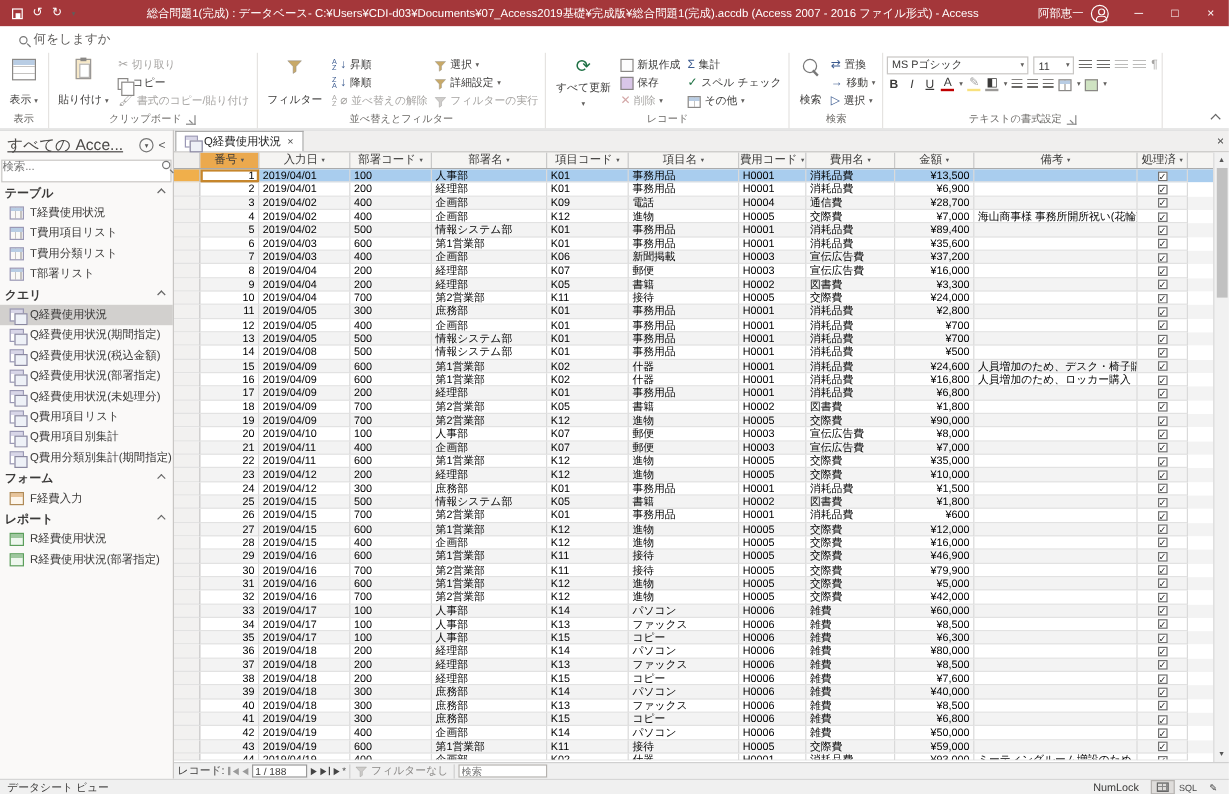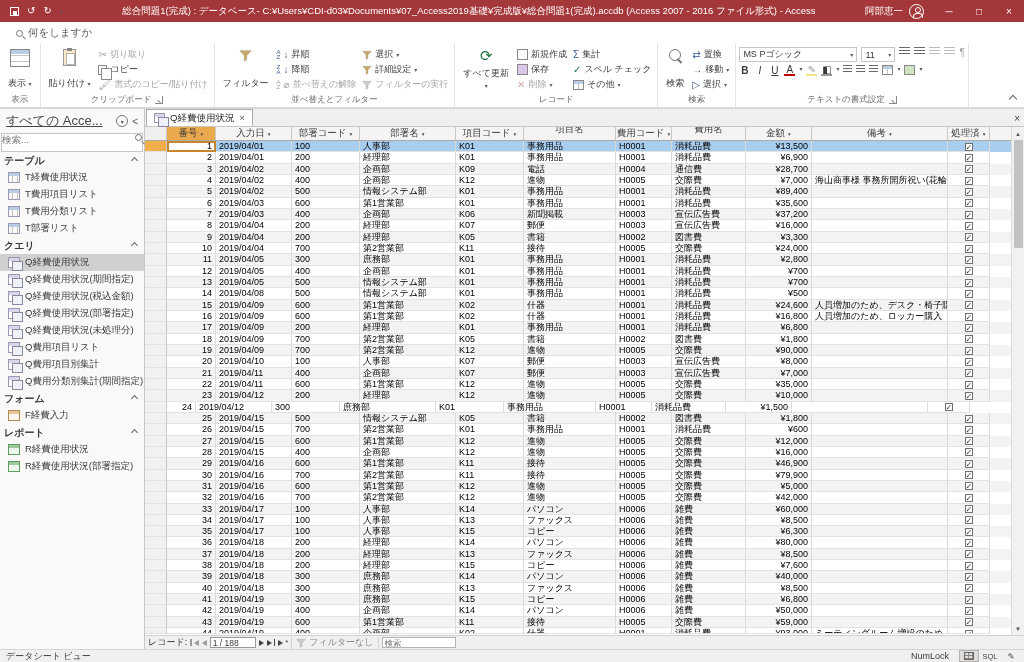--- a/index.html
+++ b/index.html
@@ -59,21 +59,21 @@
   svg.funnel.sm { width:10px; height:10px; }
   svg.funnel.gray { fill:#cfcdcb; }
   .i-refresh { font-size:15px; color:#1f7145; line-height:14px; }
   .i-find { width:12px; height:12px; border:1.6px solid #777; border-radius:50%; position:relative; }
   .i-find:after { content:''; position:absolute; left:8px; top:8px; width:6px; height:1.6px; background:#777; transform:rotate(45deg); transform-origin:0 0; }
   .i-sq { width:11px; height:11px; border:1px solid #8a8886; background:#fdfdfd; }
   .glyph { font-size:10px; line-height:11px; color:#3b5a8f; }
   .glyph.green { color:#217346; }
   .combo { display:flex; align-items:center; border:1px solid #C8C6C4; background:#fff; height:15px;
     font-size:9px; color:#3b3a39; padding:0 3px; gap:3px; }
-  .tfrow { display:flex; gap:4px; }
+  .tfrow { display:flex; align-items:center; gap:4px; }
   .i-lines { width:11px; height:9px; background:repeating-linear-gradient(#6b6966 0 1px, transparent 1px 3px); }
   .i-lines.dim { opacity:.45; }
   .fmt-letter { font-size:10px; color:#3b3a39; width:11px; text-align:center; }
   .ubar { display:inline-block; width:11px; text-align:center; font-size:10px; line-height:9px; color:#3b3a39; border-bottom:2.5px solid #c00000; }
   .ubar.yellow { border-bottom-color:#f3c500; opacity:.5; }
   .ubar.gray { border-bottom-color:#9b9997; }
   .dl { width:8px; height:8px; border-right:1.2px solid #888; border-bottom:1.2px solid #888; position:relative; }
   .dl:after { content:''; position:absolute; right:1px; bottom:1px; width:4px; height:1.2px; background:#888; transform:rotate(45deg); }
   .rib-collapse { position:absolute; right:8px; bottom:5px; width:6px; height:6px;
     border-left:1.4px solid #666; border-top:1.4px solid #666; transform:rotate(45deg); }
@@ -507,29 +507,29 @@
         <span class="dd">▾</span>
       </div>
       <div class="hcell" style="width: 96px;">
         <span>部署名</span>
         <span class="dd">▾</span>
       </div>
       <div class="hcell" style="width: 68px;">
         <span>項目コード</span>
         <span class="dd">▾</span>
       </div>
-      <div class="hcell" style="width: 92px; flex-direction: column;">
+      <div class="hcell" style="width: 92px;">
         <span>項目名</span>
         <span class="dd">▾</span>
       </div>
       <div class="hcell" style="width: 56px;">
         <span>費用コード</span>
         <span class="dd">▾</span>
       </div>
-      <div class="hcell" style="width: 74px; flex-direction: column;">
+      <div class="hcell" style="width: 74px;">
         <span>費用名</span>
         <span class="dd">▾</span>
       </div>
       <div class="hcell" style="width: 66px;">
         <span>金額</span>
         <span class="dd">▾</span>
       </div>
       <div class="hcell" style="width: 136px;">
         <span>備考</span>
         <span class="dd">▾</span>
@@ -857,21 +857,21 @@
         <div class="cell" style="width: 68px;">K12</div>
         <div class="cell" style="width: 92px;">進物</div>
         <div class="cell" style="width: 56px;">H0005</div>
         <div class="cell" style="width: 74px;">交際費</div>
         <div class="cell r" style="width: 66px;">¥10,000</div>
         <div class="cell" style="width: 136px;"></div>
         <div class="cell c" style="width: 42px;"><span class="cb">✓</span></div>
       </div>
       <div class="trow">
         <div class="rowsel"></div>
-        <div class="cell r" style="width: 29px;">24</div>
+        <div class="cell r" style="width: 49px;">24</div>
         <div class="cell" style="width: 76px;">2019/04/12</div>
         <div class="cell" style="width: 68px;">300</div>
         <div class="cell" style="width: 96px;">庶務部</div>
         <div class="cell" style="width: 68px;">K01</div>
         <div class="cell" style="width: 92px;">事務用品</div>
         <div class="cell" style="width: 56px;">H0001</div>
         <div class="cell" style="width: 74px;">消耗品費</div>
         <div class="cell r" style="width: 66px;">¥1,500</div>
         <div class="cell" style="width: 136px;"></div>
         <div class="cell c" style="width: 42px;"><span class="cb">✓</span></div>

